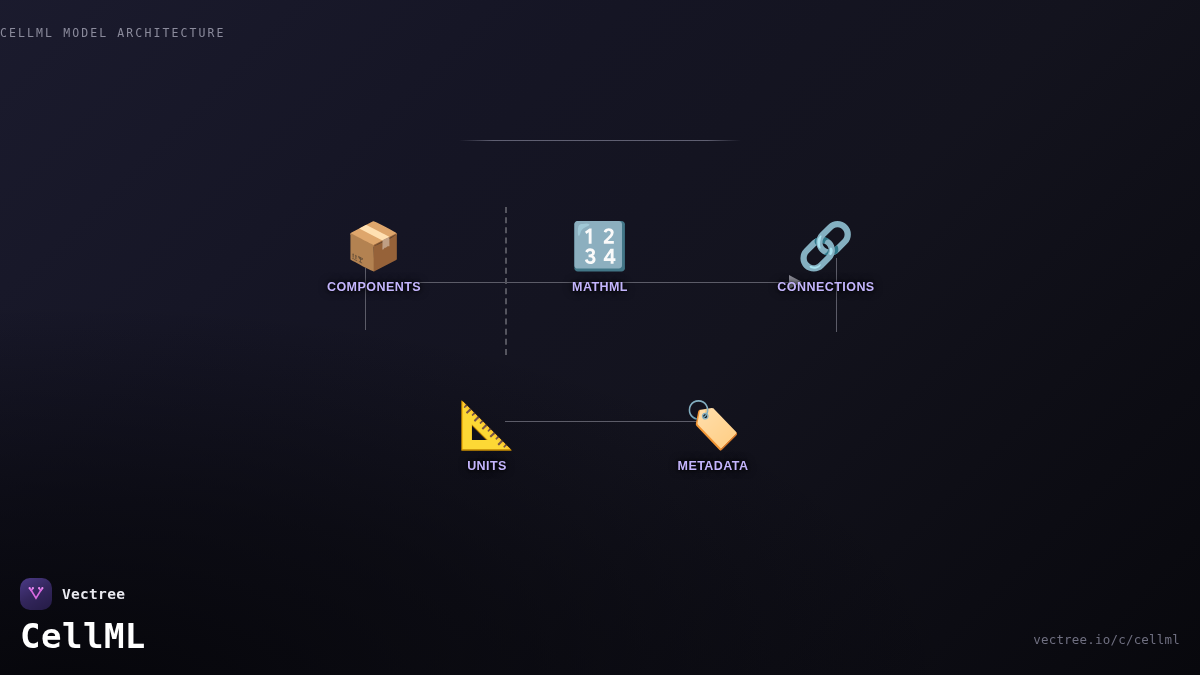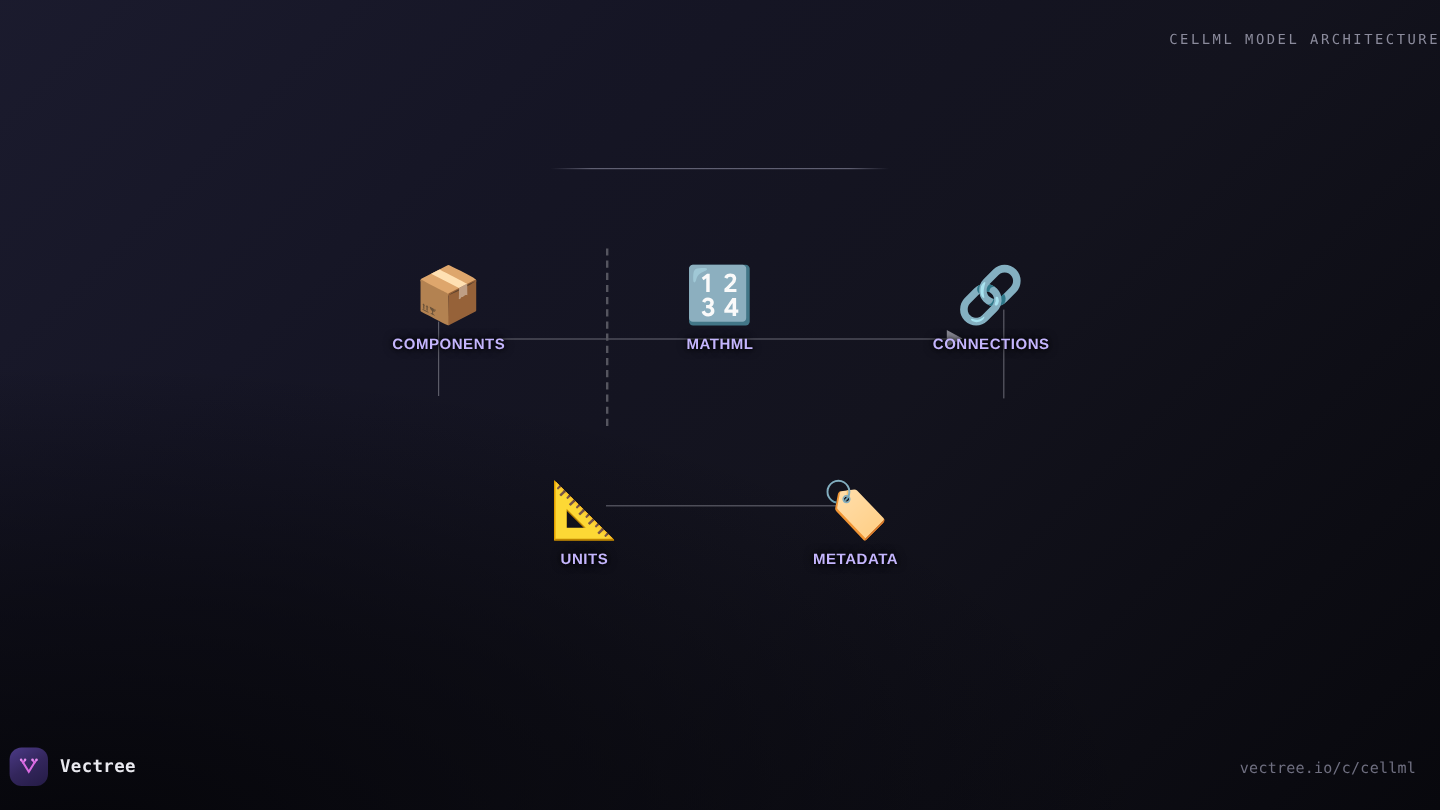--- a/index.html
+++ b/index.html
@@ -33,21 +33,21 @@
     position:absolute; inset:0;
     background:
       radial-gradient(120% 95% at 6% 104%, rgba(5,5,9,0.95) 0%, rgba(5,5,9,0.55) 32%, rgba(5,5,9,0) 62%);
     pointer-events:none;
   }
 
   
   .header-title {
     position:absolute;
     top:26px; left:0; width:1200px;
-    text-align:right;
+    text-align:left;
     font-family:"DejaVu Sans Mono", monospace;
     font-size:11.5px;
     letter-spacing:2.1px;
     color:#8b8b9c;
     text-transform:uppercase;
   }
   .header-rule {
     position:absolute;
     top:140px; left:459px; width:282px; height:1px;
     background:linear-gradient(to right, rgba(120,120,140,0) 0%, rgba(120,120,140,0.75) 12%, rgba(120,120,140,0.75) 88%, rgba(120,120,140,0) 100%);
@@ -99,21 +99,21 @@
     letter-spacing:0.45px;
     color:#c4b5fd;
     text-transform:uppercase;
     white-space:nowrap;
     text-shadow:0 0 8px rgba(0,0,0,0.95), 0 0 3px rgba(0,0,0,0.9);
   }
 
   
   .brand {
     position:absolute;
-    left:8px; bottom:20px;
+    left:20px; bottom:20px;
   }
   .brand-row {
     display:flex; align-items:center; gap:10px;
   }
   .brand-mark {
     width:32px; height:32px;
     border-radius:10px;
     background:linear-gradient(150deg,#4b3a86 0%,#33265c 50%,#241b45 100%);
     display:flex; align-items:center; justify-content:center;
     flex:none;
@@ -207,15 +207,16 @@
         <g fill="#e58bf0">
           <circle cx="3.6" cy="4.1" r="1.05"></circle>
           <circle cx="6.9" cy="4.1" r="1.05"></circle>
           <circle cx="13.1" cy="4.1" r="1.05"></circle>
           <circle cx="16.4" cy="4.1" r="1.05"></circle>
         </g>
       </svg>
     </div>
     <div class="brand-name">Vectree</div>
   </div>
+  <div class="brand-title">CellML</div>
 </div>
 
 <div class="footer-url">vectree.io/c/cellml</div>
 
 </body></html>

